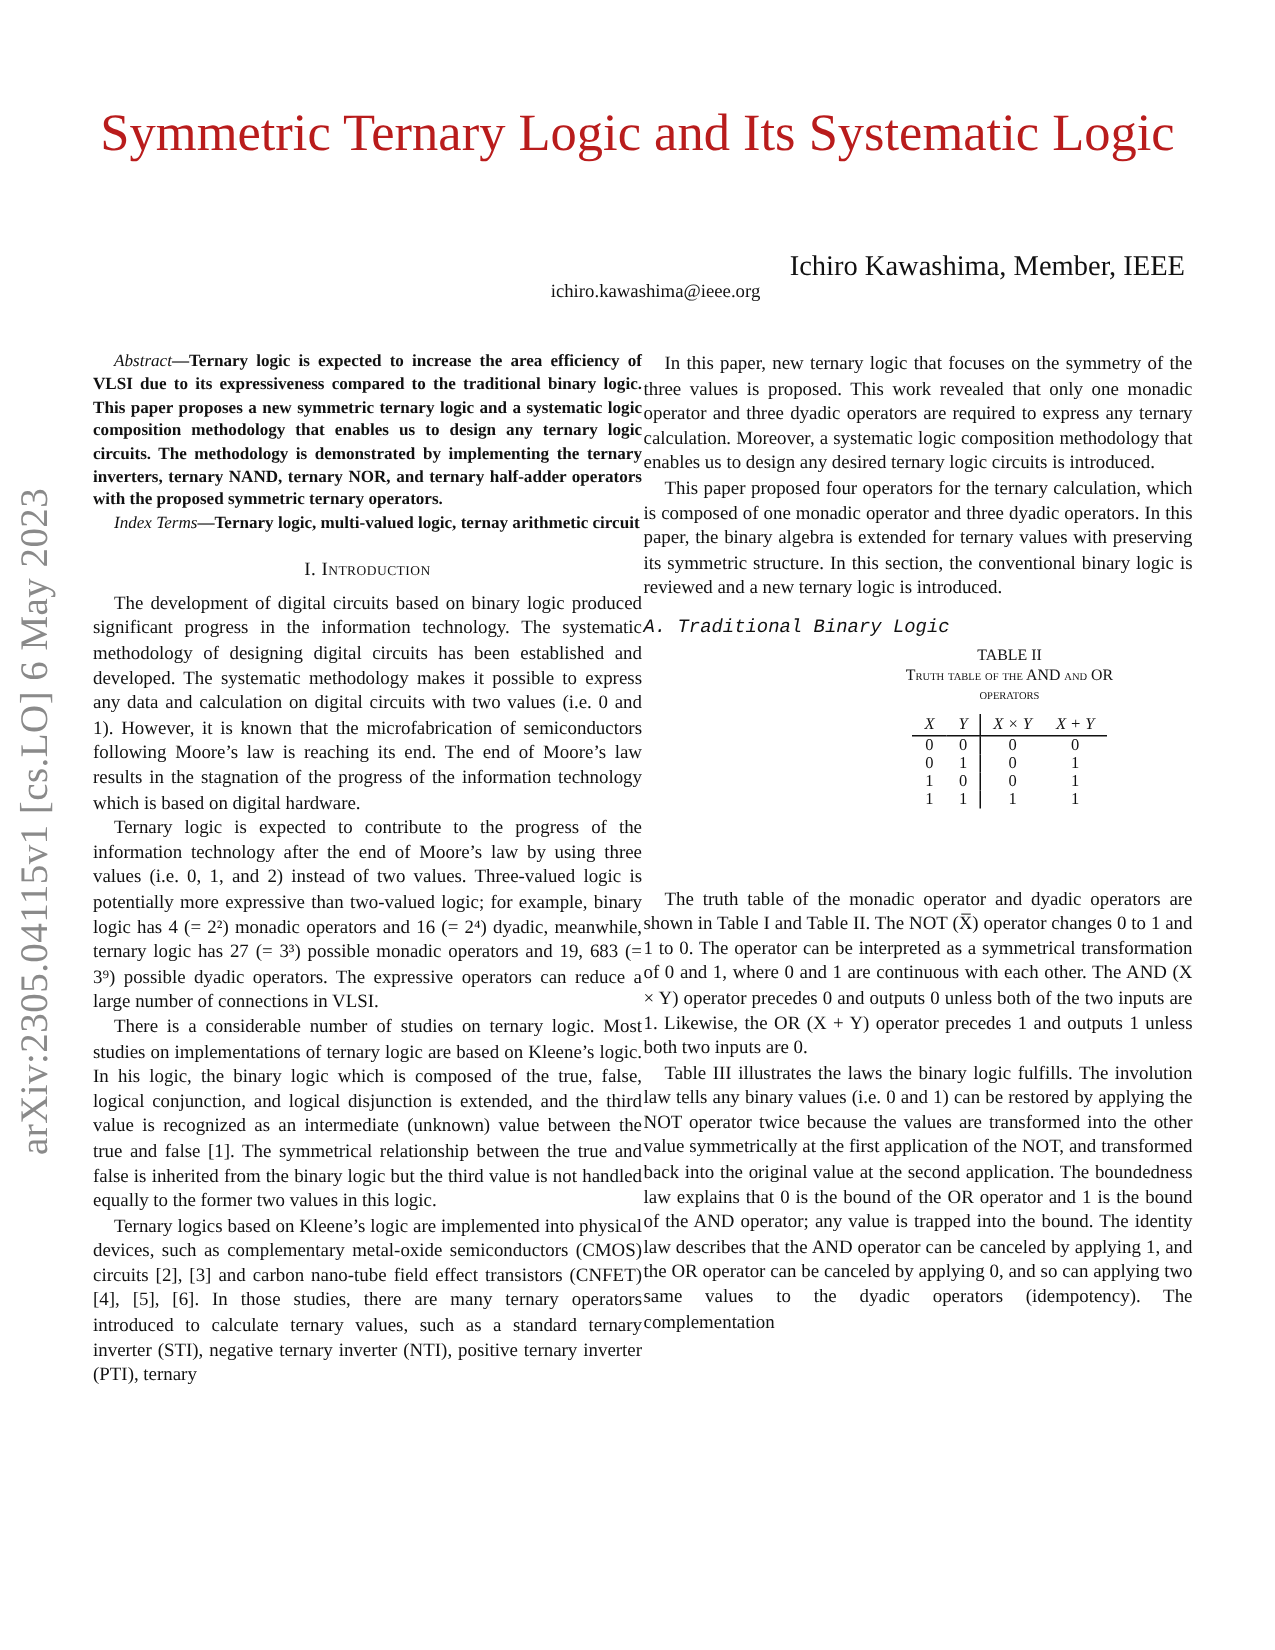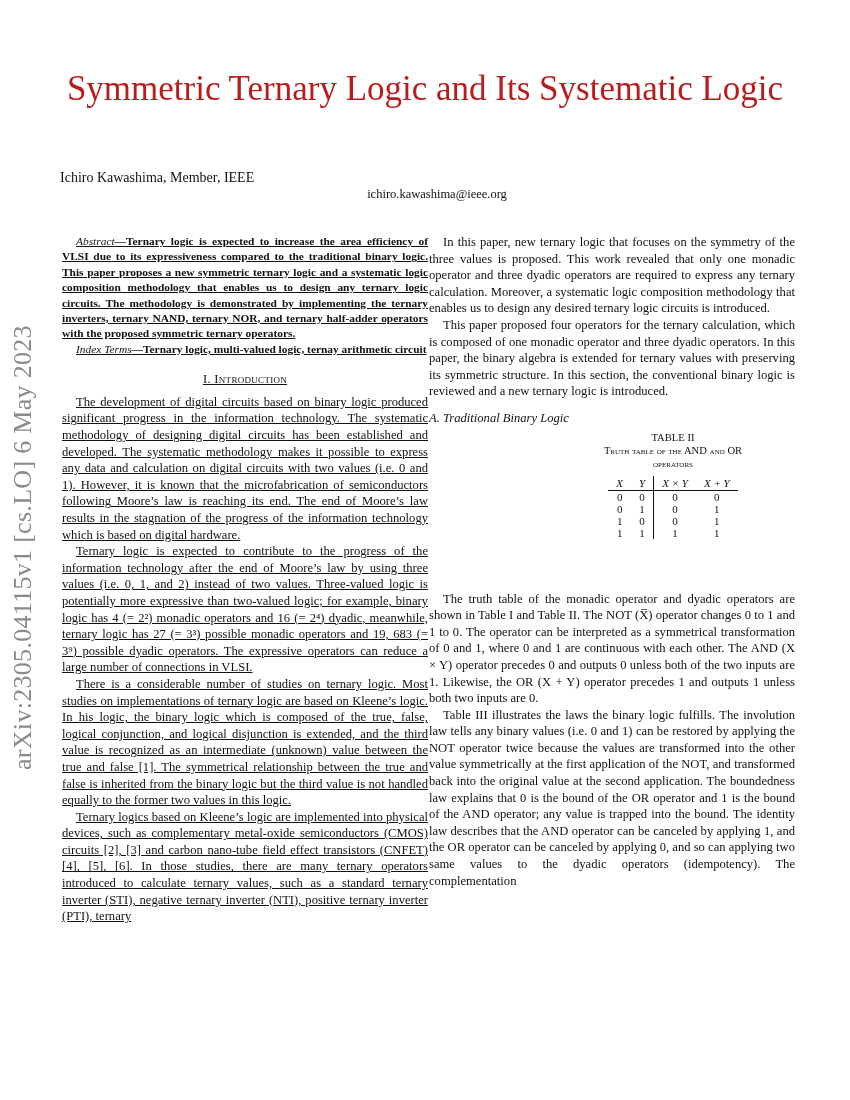--- a/index.html
+++ b/index.html
@@ -3,34 +3,34 @@
   <meta charset="utf-8">
   <style>
     html, body { margin: 0; padding: 0; background: #ffffff; }
     body { width: 850px; height: 1100px; position: relative; overflow: hidden;
            font-family: "Liberation Serif", "DejaVu Serif", serif; color: #111; }
     .stamp { position: absolute; left: 8px; top: 770px; transform-origin: 0 0;
              transform: rotate(-90deg); white-space: nowrap; font-size: 26px;
              color: #8a8a8a; letter-spacing: 0.3px; width: 480px; }
     .title { position: absolute; left: 60px; top: 68px; width: 730px; text-align: center;
              font-size: 35px; line-height: 41px; color: #b91c1c; }
-    .author { position: absolute; left: 60px; top: 168px; width: 730px; text-align: left;
-              font-size: 14px; line-height: 19px; }
+    .author { position: absolute; left: 60px; top: 168px; width: 730px; text-align: right;
+              font-size: 19px; line-height: 19px; }
     .email { position: absolute; left: 72px; top: 186px; width: 730px; text-align: center;
              font-size: 12.5px; line-height: 16px; }
     .col { position: absolute; top: 234px; width: 366px; font-size: 12.6px; line-height: 16.6px;
            text-align: justify; }
-    .col.left { left: 62px; text-decoration: underline; }
+    .col.left { left: 62px; }
     .col.right { left: 429px; }
     p { margin: 0; text-indent: 14px; }
     .abstract { font-weight: bold; font-size: 11.4px; line-height: 15.4px; }
     .abstract .lead { font-style: italic; font-weight: normal; }
     .sec-head { text-align: center; margin: 14px 0 6px 0; font-size: 12.6px; letter-spacing: 0.3px; }
     .sc { font-variant: small-caps; }
-    .subsec { font-style: italic; margin: 10px 0 0 0; }
+    .subsec { font-style: italic; margin: 10px 0 0 0; font-family: Liberation Mono, monospace; }
     .tables { position: relative; height: 150px; margin-top: 14px; }
     .tcap { text-align: center; font-size: 10.6px; line-height: 13px; }
     .tbl { border-collapse: collapse; margin: 6px auto 0 auto; font-size: 11px; line-height: 12px; }
     .tbl th { font-style: italic; font-weight: normal; padding: 1px 8px; border-bottom: 1px solid #111; }
     .tbl td { text-align: center; padding: 0 8px; }
     .tbl .vr { border-right: 1px solid #111; }
     .t1 { position: absolute; left: 0; top: 0; width: 130px; }
     .t2 { position: absolute; left: 134px; top: -10px; width: 220px; }
     .ov { text-decoration: overline; }
   </style>

